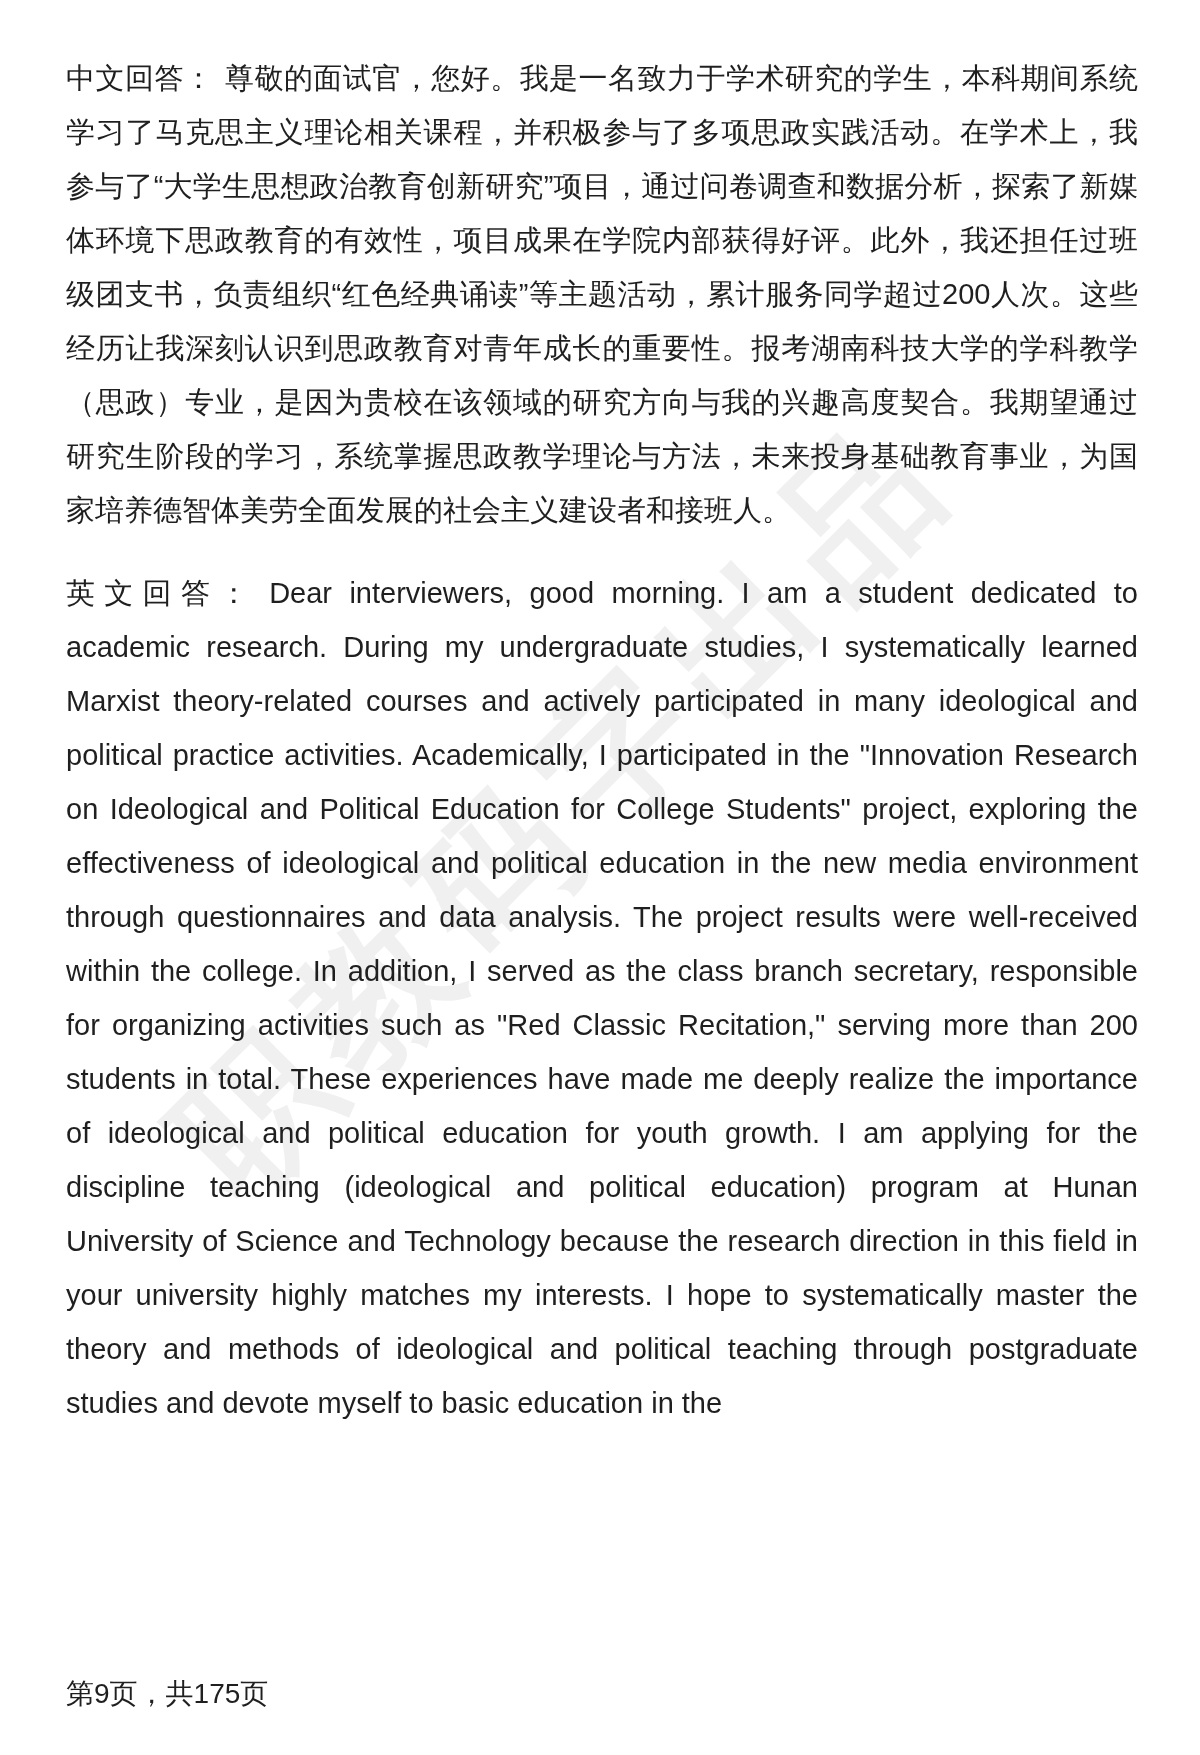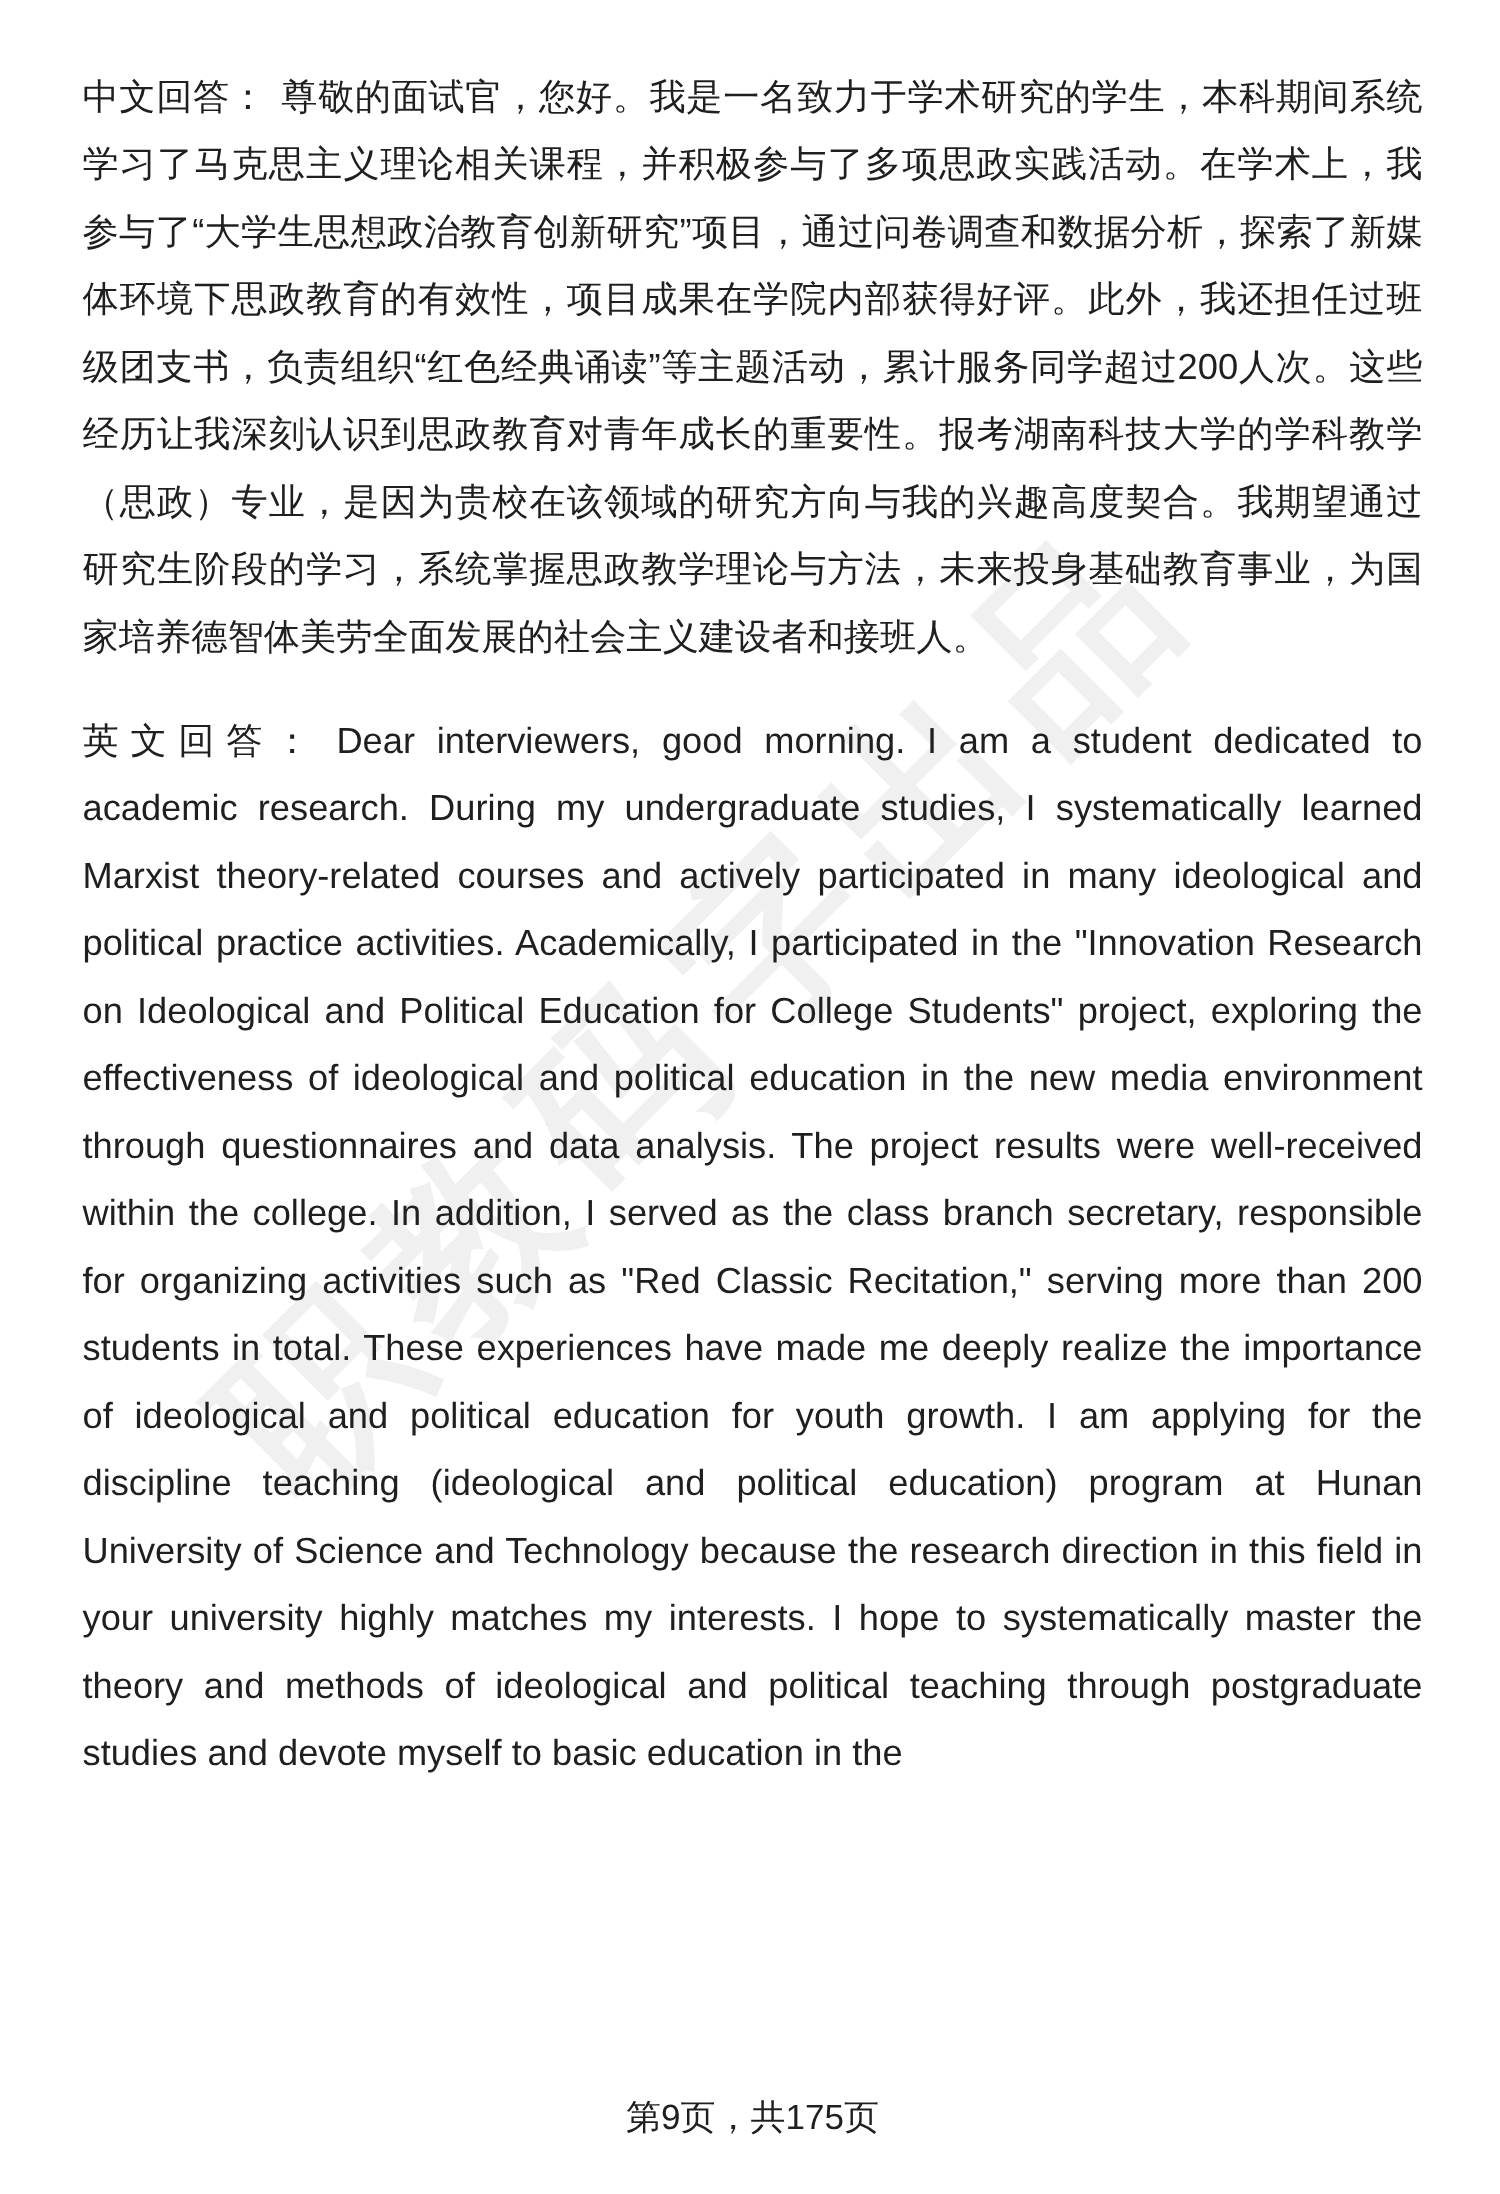--- a/index.html
+++ b/index.html
@@ -44,21 +44,21 @@
     color: rgba(130, 130, 130, 0.12);
     white-space: nowrap;
     z-index: 0;
     pointer-events: none;
     user-select: none;
   }
   .footer {
     position: relative;
     z-index: 1;
     margin-top: auto;
-    text-align: center;
+    text-align: left;
     font-size: 28px;
     color: #1f1f1f;
   }
 </style>
 </head>
 <body>
 
 <div class="page">
 
   <div class="watermark">职教码字出品</div>

